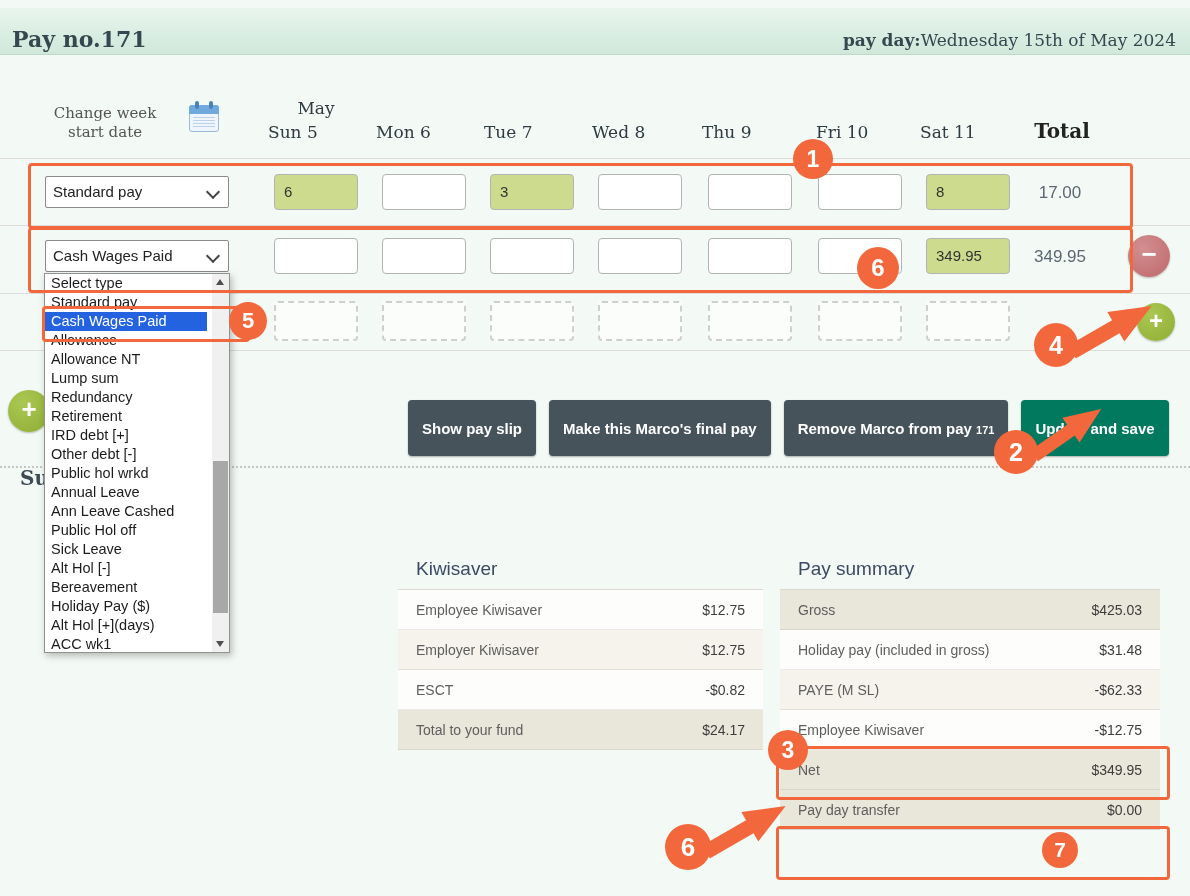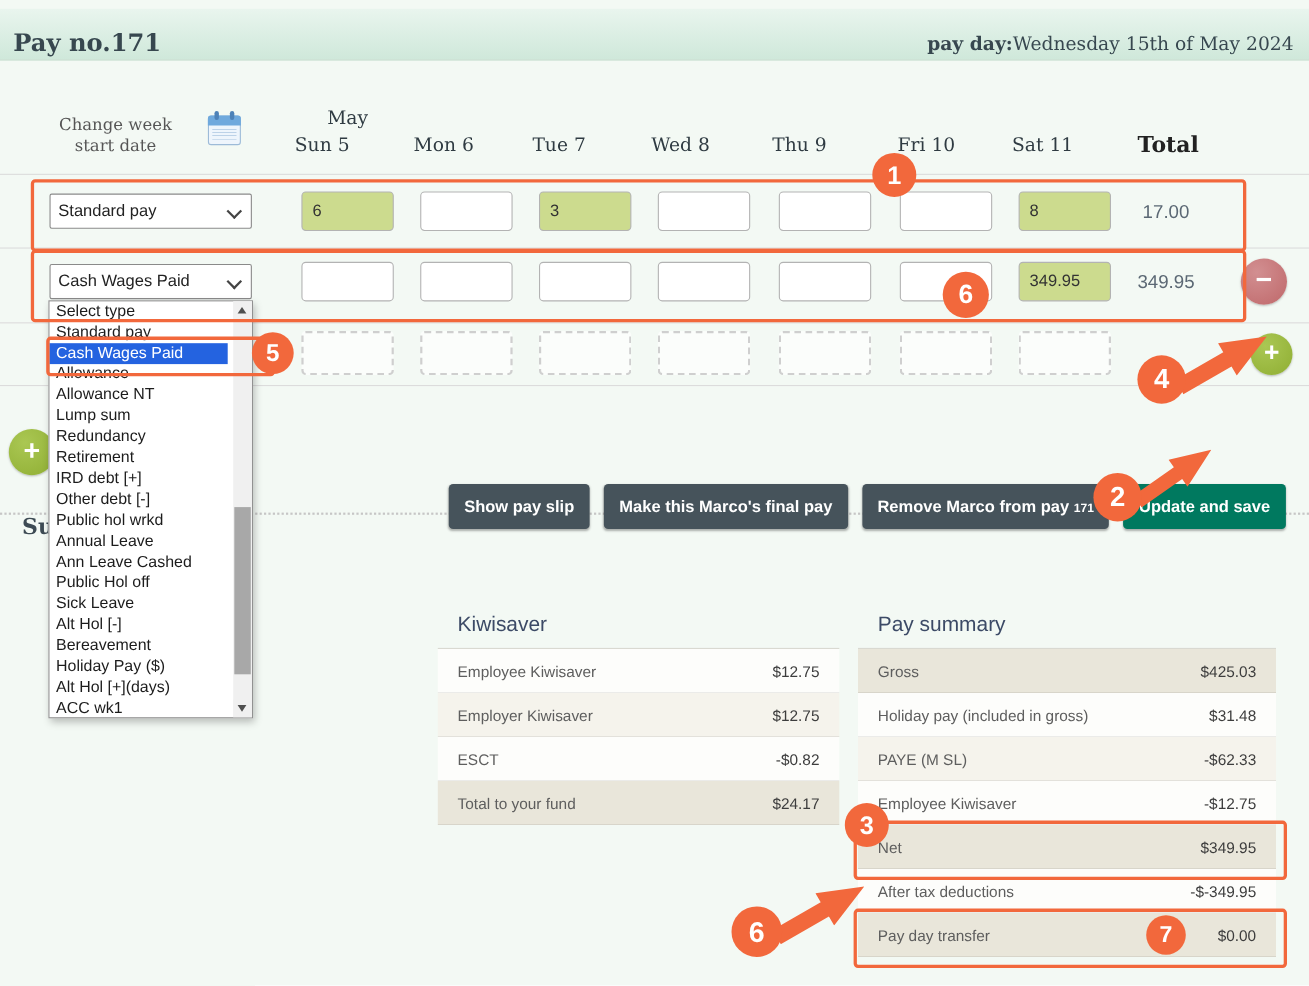--- a/index.html
+++ b/index.html
@@ -54,23 +54,23 @@
   #dd-scroll{position:absolute;right:0;top:0;width:17px;height:100%;background:#f0f0f0;}
   .dd-arrowbox{position:absolute;left:0;width:17px;height:16px;background:#f0f0f0;cursor:pointer;}
   .tri{position:absolute;left:4px;width:0;height:0;border-left:4.5px solid transparent;border-right:4.5px solid transparent;}
   .tri-up{top:5px;border-bottom:6px solid #4f4f4f;}
   .tri-dn{top:5px;border-top:6px solid #4f4f4f;}
   #dd-thumb{position:absolute;left:1px;top:187px;width:15px;height:152px;background:#a8a8a8;cursor:pointer;}
   
   #summary-heading{left:20px;top:466px;font-size:20px;font-weight:700;color:#3d4b54;z-index:1;}
   
   #buttons{left:408px;top:400px;height:42px;display:flex;gap:13px;}
-  .act-btn{height:41px;border:none;border-radius:4px;background:#46535b;color:#fff;font-weight:700;
+  .act-btn{height:56px;border:none;border-radius:4px;background:#46535b;color:#fff;font-weight:700;
      font-size:15px;padding:0 14px;font-family:"Liberation Sans",sans-serif;cursor:pointer;
-     box-shadow:0 1px 2px rgba(0,0,0,.3);white-space:nowrap;margin-top:40px;}
+     box-shadow:0 1px 2px rgba(0,0,0,.3);white-space:nowrap;}
   .act-teal{background:#00795f;}
   .act-btn .sm{font-size:11px;font-weight:700;}
   
   .panel{top:552px;}
   .panel-title{height:37px;line-height:34px;padding-left:18px;font-size:19px;color:#3c4a66;
      border-bottom:1px solid #d9d9d1;}
   .p-row{height:40px;display:flex;justify-content:space-between;align-items:center;
      padding:0 18px;border-bottom:1px solid rgba(0,0,0,.07);box-sizing:border-box;}
   .p-label{font-size:14px;color:#5e5e5e;}
   .p-value{font-size:14px;color:#3d3d3d;}
@@ -228,24 +228,20 @@
           <div class="p-value">-$62.33</div>
         </div>
         <div class="p-row bg-white">
           <div class="p-label">Employee Kiwisaver</div>
           <div class="p-value">-$12.75</div>
         </div>
         <div class="p-row bg-beige">
           <div class="p-label">Net</div>
           <div class="p-value">$349.95</div>
         </div>
-        <div class="p-row bg-white">
-          <div class="p-label">After tax deductions</div>
-          <div class="p-value">-$-349.95</div>
-        </div>
         <div class="p-row bg-beige">
           <div class="p-label">Pay day transfer</div>
           <div class="p-value">$0.00</div>
         </div>
       </div>
     </div>
 
   <div id="annotations">
       <div class="abs orect" style="left: 28px; top: 163px; width: 1099px; height: 60px;"></div>
       <div class="abs orect" style="left: 28px; top: 227px; width: 1099px; height: 60px;"></div>

